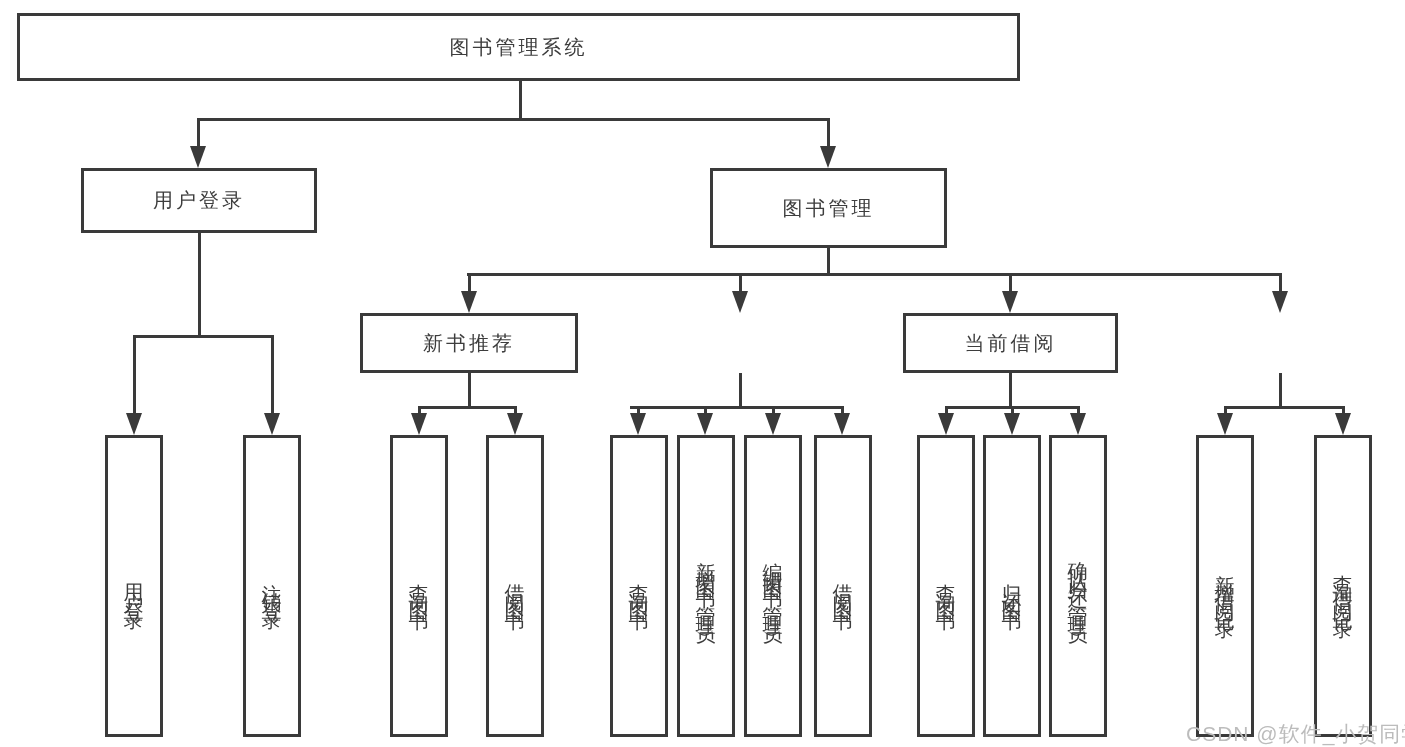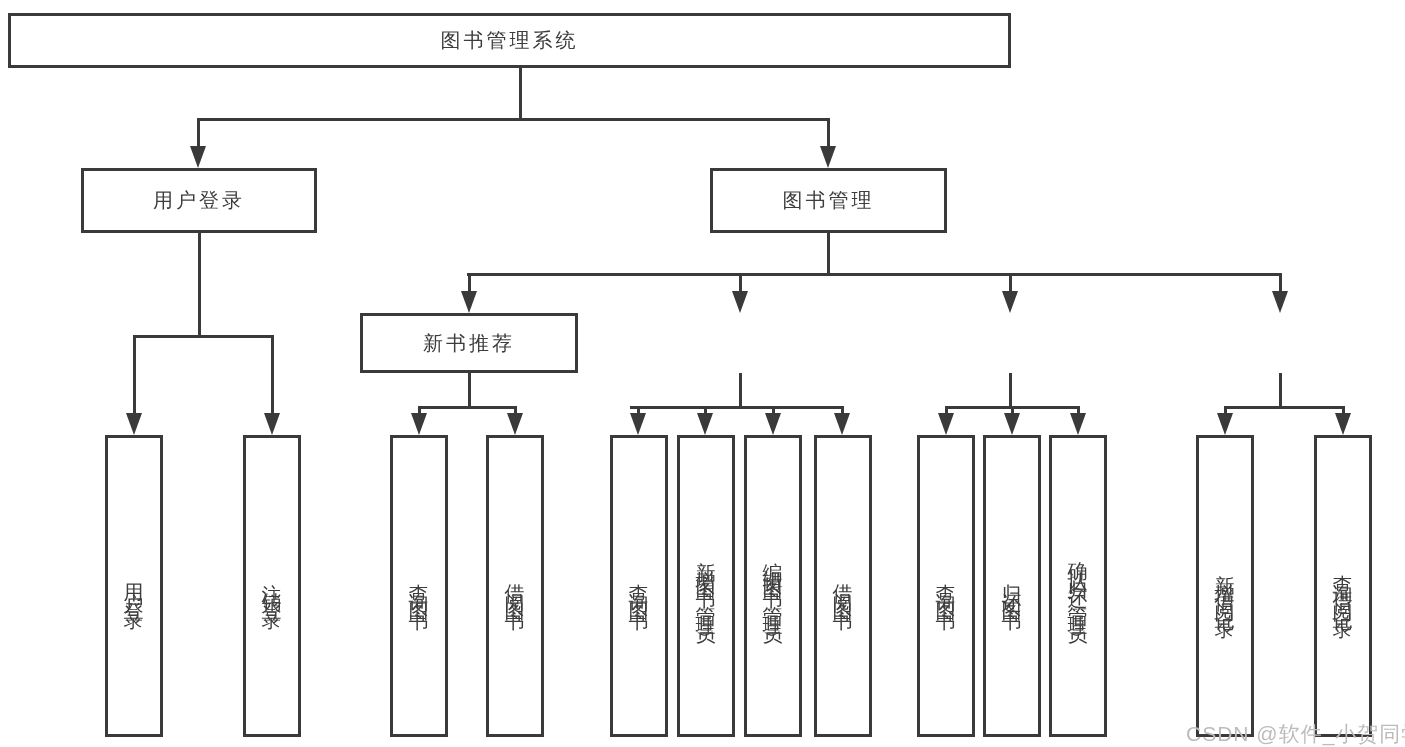--- a/index.html
+++ b/index.html
@@ -51,37 +51,37 @@
     letter-spacing:1px;
     z-index:5;
     white-space:nowrap;
   }
 </style>
 </head>
 <body>
 
 <div class="canvas">
 
-  <div class="box" style="left:8px;top:13px;width:1003px;height:55px">
+  <div class="box" style="left:17px;top:13px;width:1003px;height:68px">
     <span>图书管理系统</span>
   </div>
 
   <div>
     <div class="vline" style="left:519px;top:66px;height:52px"></div>
     <div class="hline" style="left:197px;top:118px;width:633px"></div>
     <div class="vline" style="left:197px;top:118px;height:32px"></div>
     <div class="arrowhead" style="left:190px;top:146px"></div>
     <div class="vline" style="left:827px;top:118px;height:32px"></div>
     <div class="arrowhead" style="left:820px;top:146px"></div>
   </div>
 
   <div class="box" style="left:81px;top:168px;width:236px;height:65px">
     <span>用户登录</span>
   </div>
-  <div class="box" style="left:710px;top:168px;width:237px;height:65px">
+  <div class="box" style="left:710px;top:168px;width:237px;height:80px">
     <span>图书管理</span>
   </div>
 
   <div>
     <div class="vline" style="left:198px;top:233px;height:105px"></div>
     <div class="hline" style="left:133px;top:335px;width:141px"></div>
     <div class="vline" style="left:133px;top:335px;height:81px"></div>
     <div class="arrowhead" style="left:126px;top:413px"></div>
     <div class="vline" style="left:271px;top:335px;height:81px"></div>
     <div class="arrowhead" style="left:264px;top:413px"></div>
@@ -96,20 +96,23 @@
     <div class="arrowhead" style="left:732px;top:291px"></div>
     <div class="vline" style="left:1009px;top:273px;height:22px"></div>
     <div class="arrowhead" style="left:1002px;top:291px"></div>
     <div class="vline" style="left:1279px;top:273px;height:22px"></div>
     <div class="arrowhead" style="left:1272px;top:291px"></div>
   </div>
 
   <div class="box" style="left:360px;top:313px;width:218px;height:60px">
     <span>新书推荐</span>
   </div>
+  <div class="box" style="left:903px;top:313px;width:215px;height:60px">
+    <span>当前借阅</span>
+  </div>
 
   <div>
     <div class="vline" style="left:468px;top:373px;height:36px"></div>
     <div class="hline" style="left:418px;top:406px;width:99px"></div>
     <div class="vline" style="left:418px;top:406px;height:10px"></div>
     <div class="arrowhead" style="left:411px;top:413px"></div>
     <div class="vline" style="left:514px;top:406px;height:10px"></div>
     <div class="arrowhead" style="left:507px;top:413px"></div>
   </div>
 

